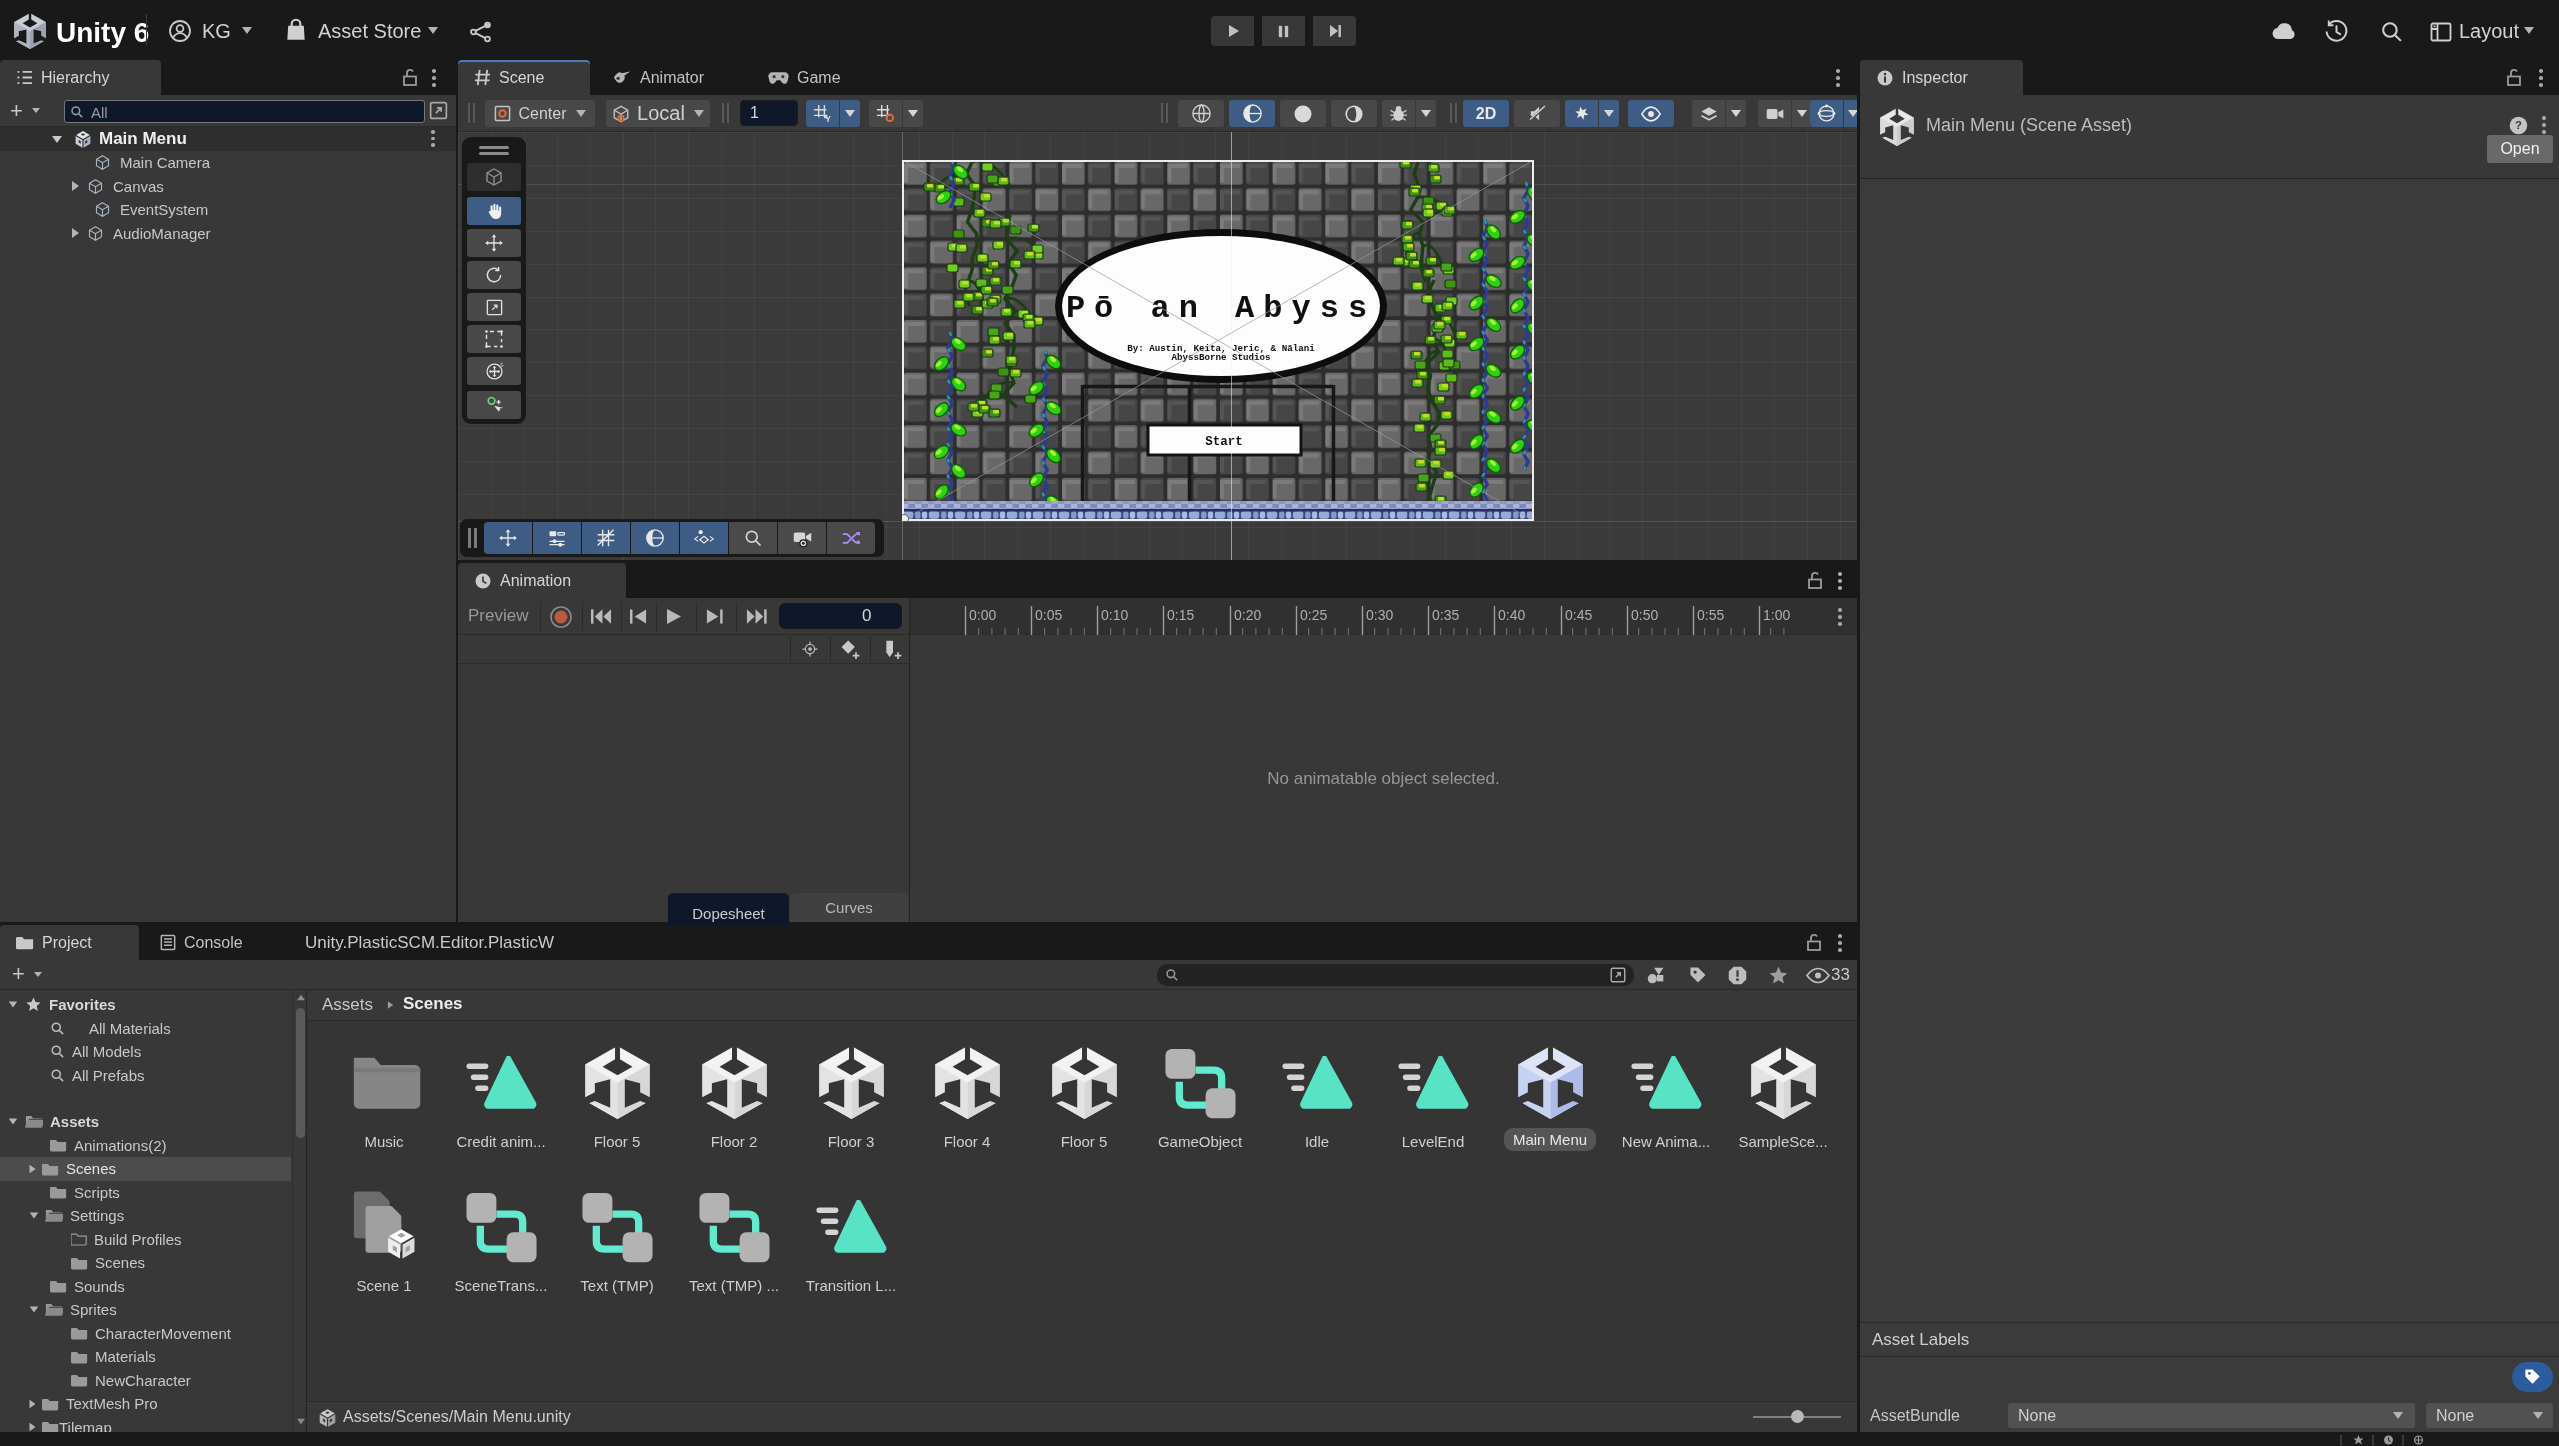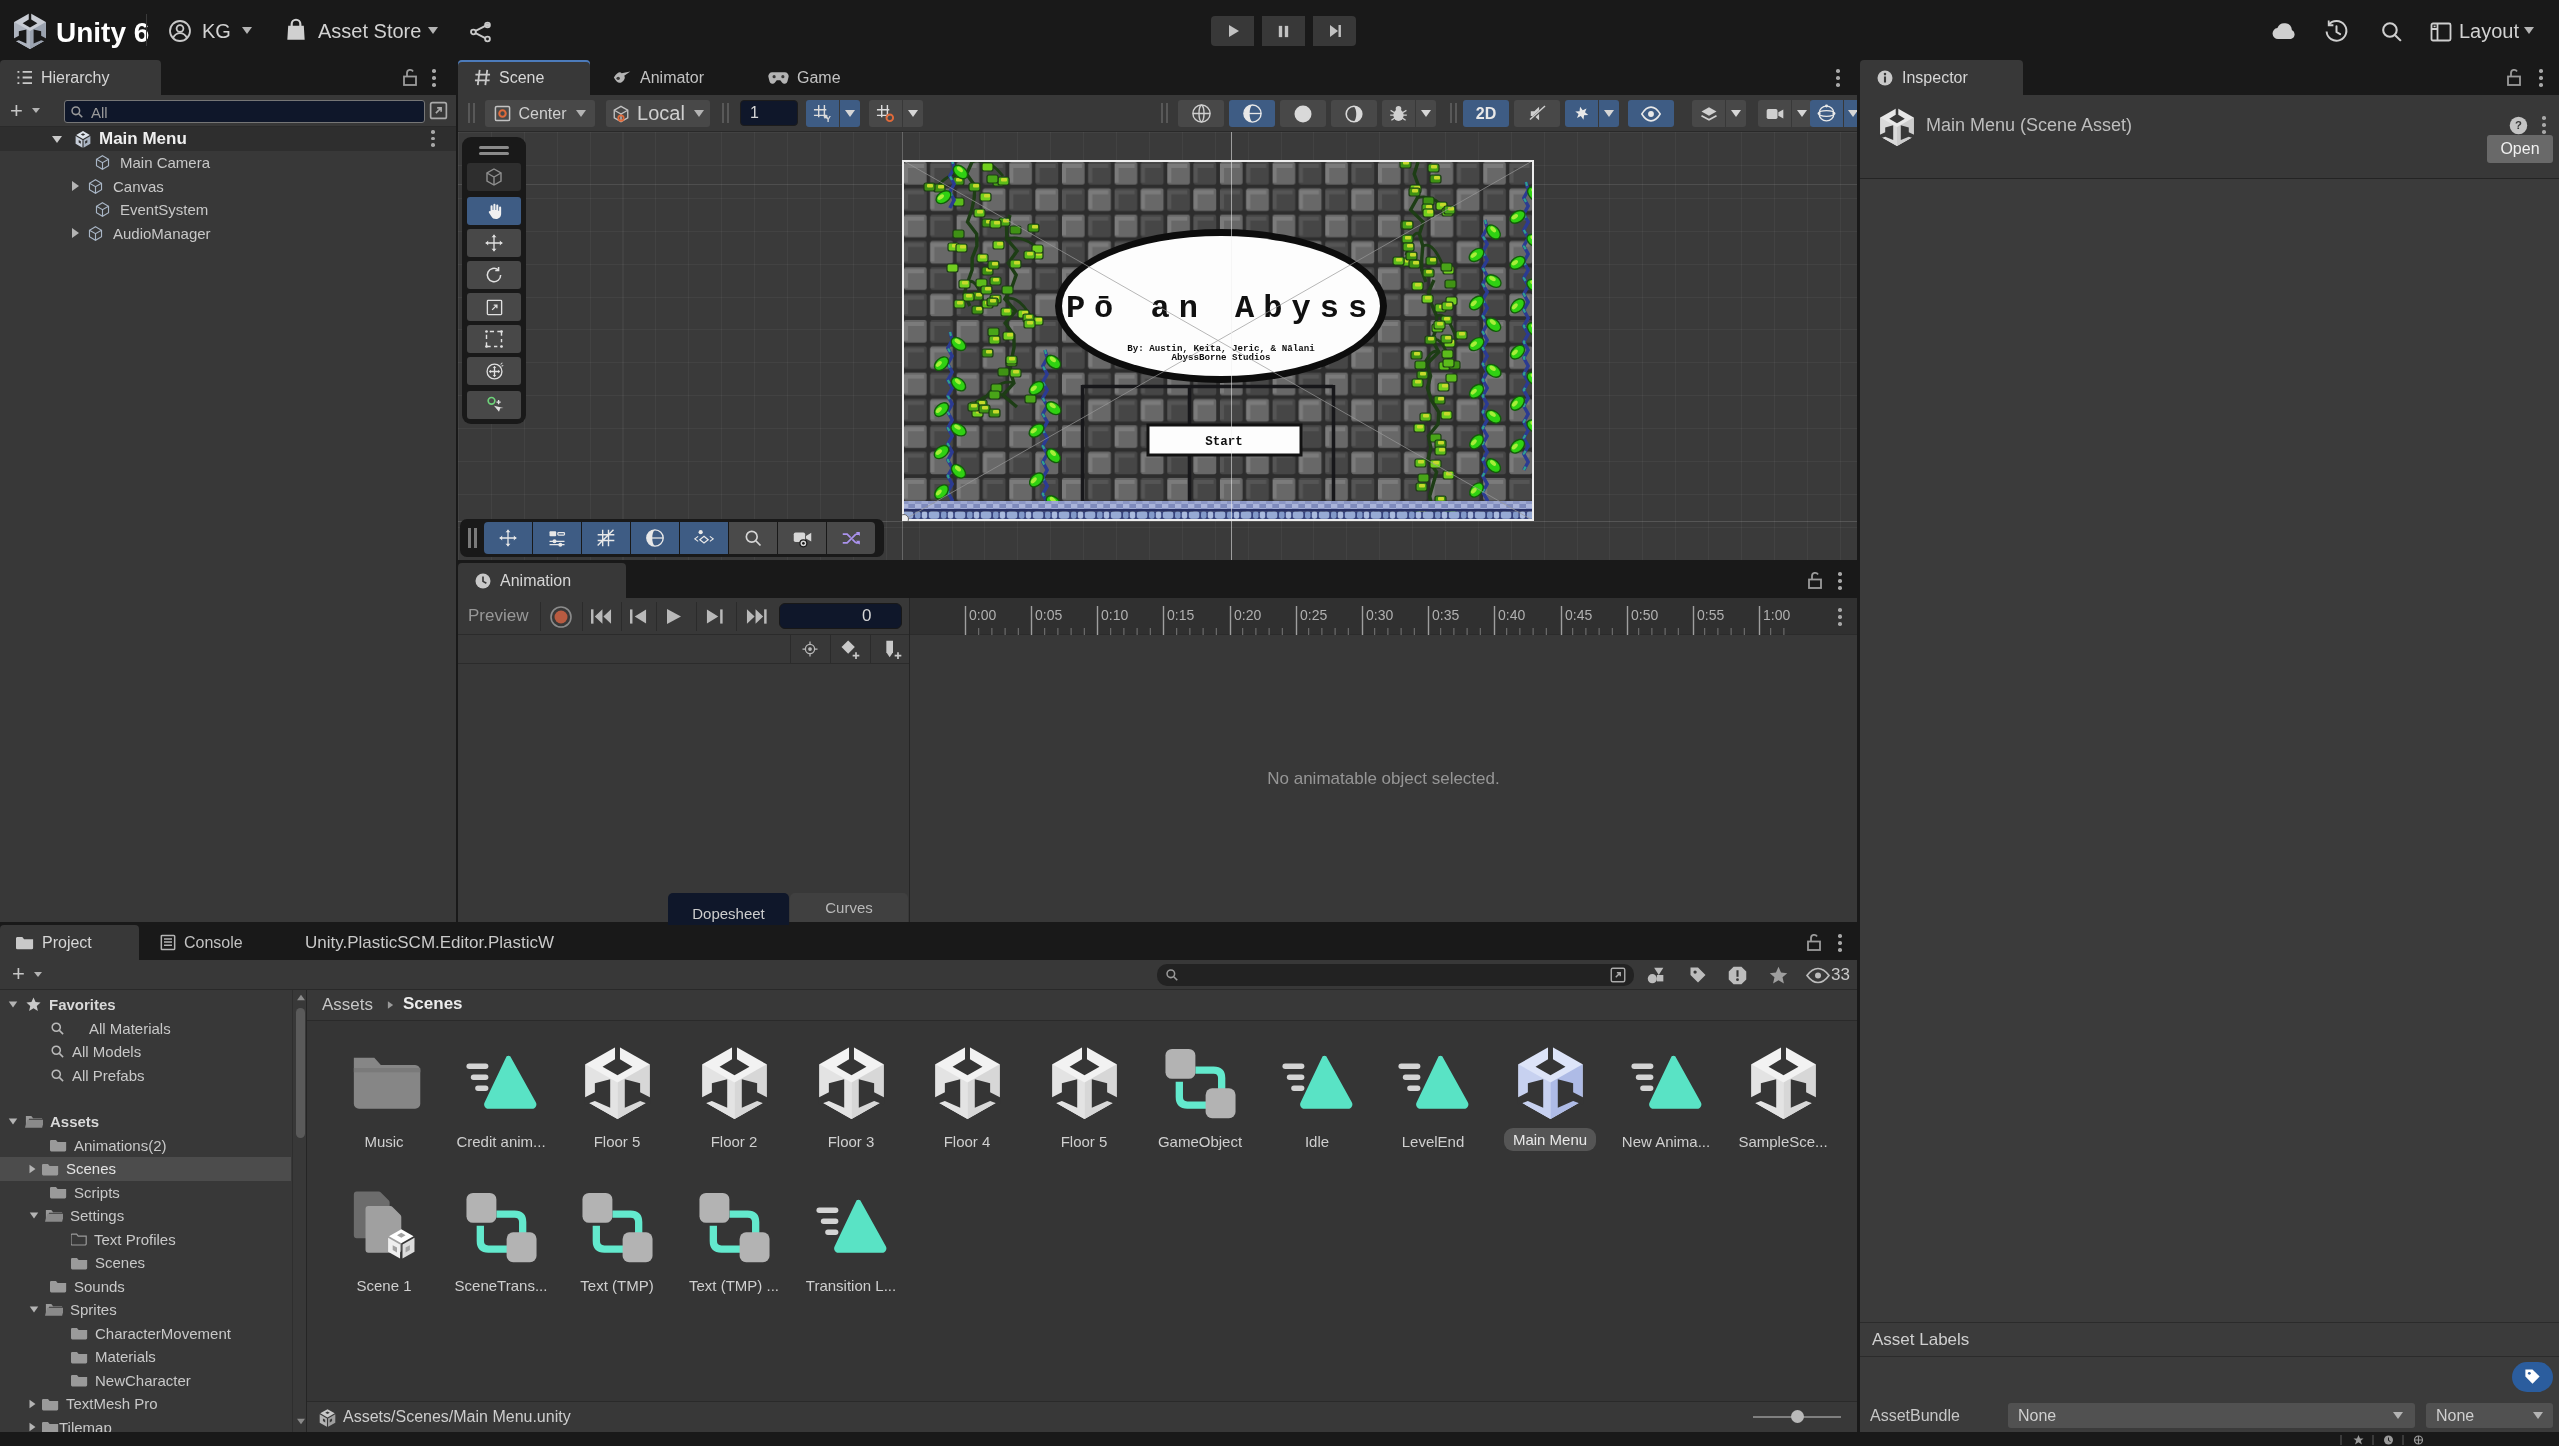--- a/index.html
+++ b/index.html
@@ -1207,21 +1207,21 @@
         <svg style="margin-left:6px" width="18" height="15" viewBox="0 0 20 16" fill="#9a9a9a">
           <path d="M1 2h6l2 2.5h10V5H4.5L2 14H1z"></path>
           <path d="M2.5 6h19L19 15H0z" fill="#8a8a8a"></path>
         </svg>
         <span style="margin-left:7px">Settings</span>
       </div>
     <div class="row" style="top:237.5px">
         <svg style="margin-left:71px" width="16" height="14" viewBox="0 0 20 16" fill="none" stroke="#9a9a9a" stroke-width="1.5">
           <path d="M1 2h6l2 2.5h10V14a1.5 1.5 0 0 1-1.5 1.5h-16A1.5 1.5 0 0 1 0 14V3z"></path>
         </svg>
-        <span style="margin-left:7px">Text Profiles</span>
+        <span style="margin-left:7px">Build Profiles</span>
       </div>
     <div class="row" style="top:261px">
         <svg style="margin-left:71px" width="17" height="14" viewBox="0 0 20 16" fill="#9a9a9a">
           <path d="M1 2h6l2 2.5h10V14a1.5 1.5 0 0 1-1.5 1.5h-16A1.5 1.5 0 0 1 0 14V3z"></path>
         </svg>
         <span style="margin-left:7px">Scenes</span>
       </div>
     <div class="row" style="top:284.5px">
         <svg style="margin-left:50px" width="17" height="14" viewBox="0 0 20 16" fill="#9a9a9a">
           <path d="M1 2h6l2 2.5h10V14a1.5 1.5 0 0 1-1.5 1.5h-16A1.5 1.5 0 0 1 0 14V3z"></path>

